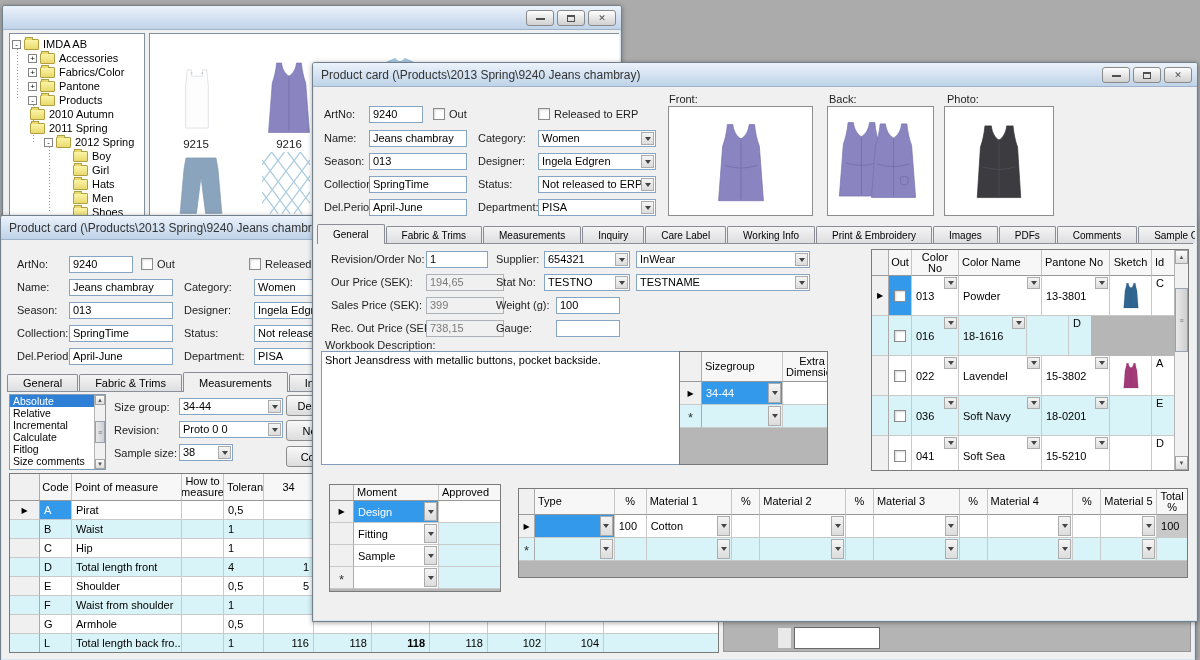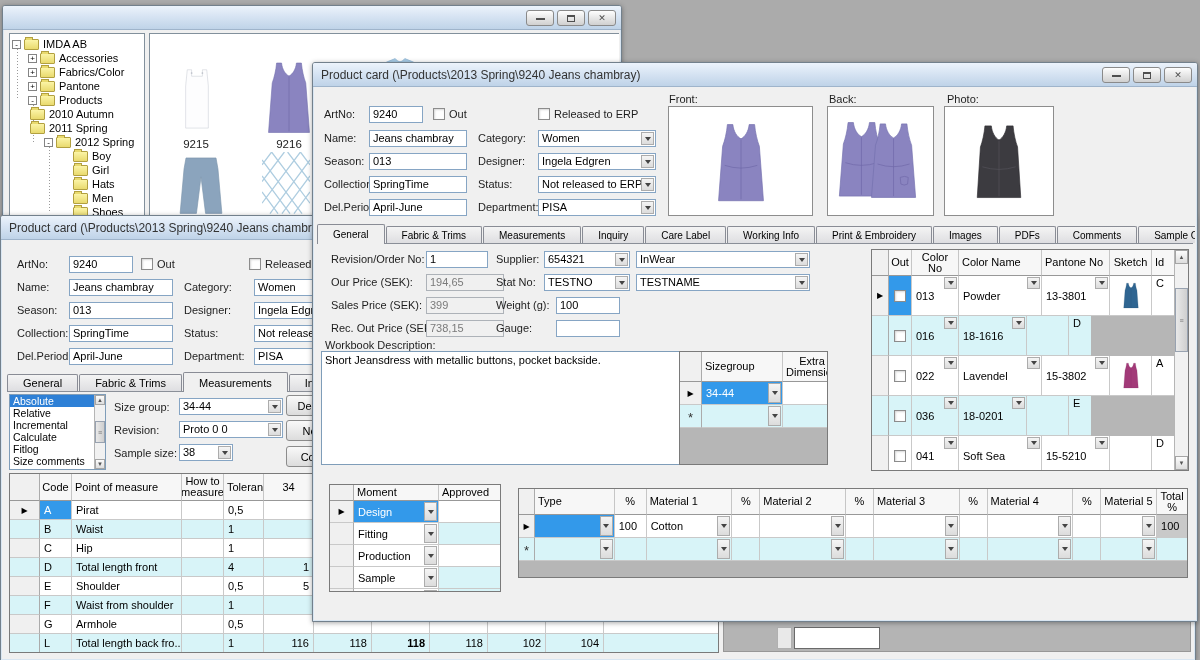--- a/index.html
+++ b/index.html
@@ -698,20 +698,26 @@
           <span class="cell rh" style="width:17px"></span>
           <span class="cell" style="width:23px;justify-content:center">
               <span class="cb" style="position:static"></span>
             </span>
           <span class="cell" style="width:47px">
               <span>036</span>
               <span class="dd" style="bottom:auto;height:12px">
                 <span class="tri"></span>
               </span>
             </span>
+          <span class="cell" style="width:83px">
+              <span>Soft Navy</span>
+              <span class="dd" style="bottom:auto;height:12px">
+                <span class="tri"></span>
+              </span>
+            </span>
           <span class="cell" style="width:68px">
               <span>18-0201</span>
               <span class="dd" style="bottom:auto;height:12px">
                 <span class="tri"></span>
               </span>
             </span>
           <span class="cell" style="width:42px"></span>
           <span class="cell" style="width:22px;border-right:none;align-items:flex-start;padding-top:1px">E</span>
         </div>
         <div class="grow" style="height:40px">
@@ -767,30 +773,20 @@
         </div>
         <div class="grow" style="height:22px">
           <span class="cell rh" style="width:24px"></span>
           <span class="cell" style="width:85px">
               <span>Fitting</span>
               <span class="dd">
                 <span class="tri"></span>
               </span>
             </span>
           <span class="cell" style="width:61px;border-right:none;background:#D8F4F8"></span>
-        </div>
-        <div class="grow" style="height:22px">
-          <span class="cell rh" style="width:24px"></span>
-          <span class="cell" style="width:85px">
-              <span>Production</span>
-              <span class="dd">
-                <span class="tri"></span>
-              </span>
-            </span>
-          <span class="cell" style="width:61px;border-right:none"></span>
         </div>
         <div class="grow" style="height:22px">
           <span class="cell rh" style="width:24px"></span>
           <span class="cell" style="width:85px">
               <span>Sample</span>
               <span class="dd">
                 <span class="tri"></span>
               </span>
             </span>
           <span class="cell" style="width:61px;border-right:none;background:#D8F4F8"></span>

